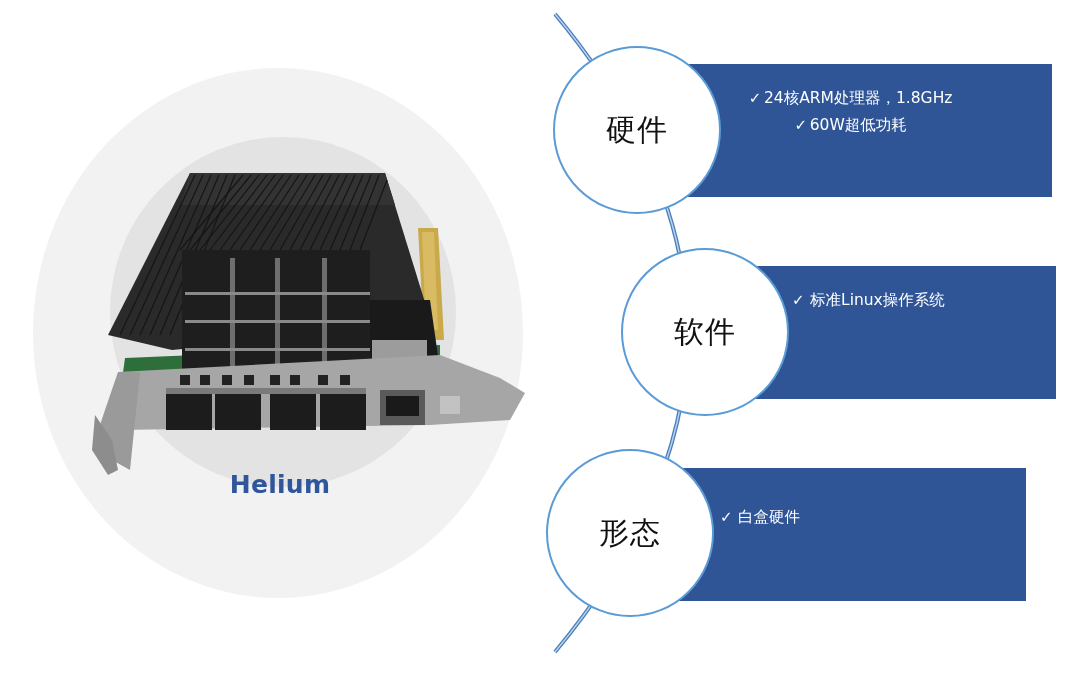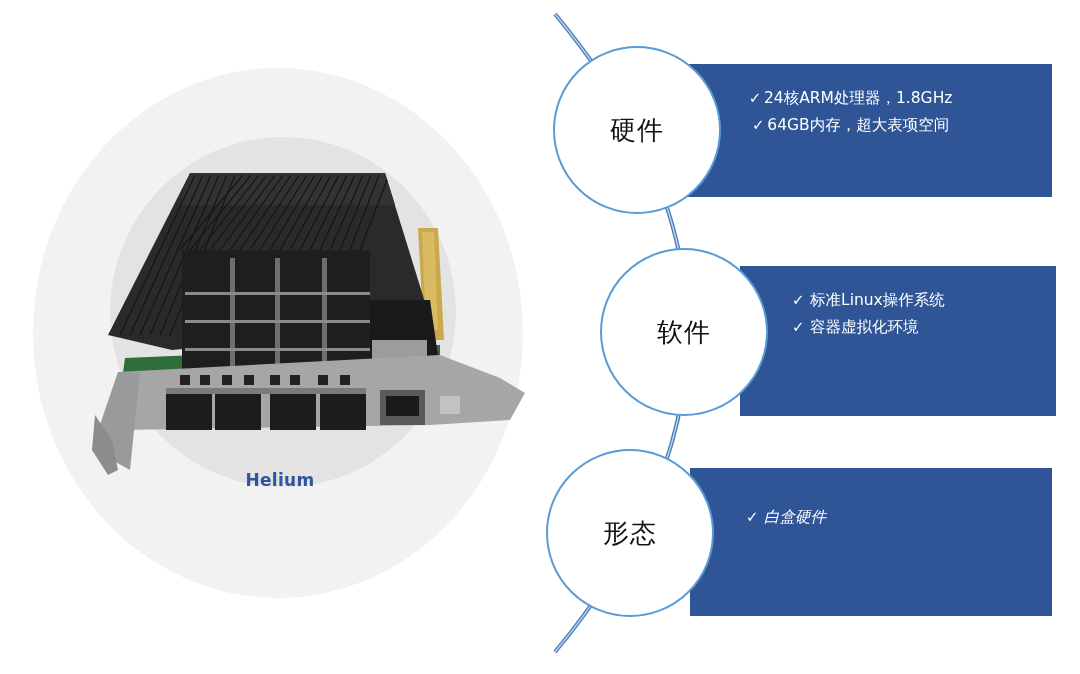--- a/index.html
+++ b/index.html
@@ -3,32 +3,32 @@
 <meta charset="utf-8">
 <style>
   * { margin: 0; padding: 0; box-sizing: border-box; }
   html, body { width: 1080px; height: 674px; background: #ffffff; overflow: hidden; }
   body { position: relative; font-family: "DejaVu Sans", "Liberation Sans", sans-serif; }
 
   .bg-outer { position: absolute; left: 33px; top: 68px; width: 490px; height: 530px; border-radius: 50%; background: #f2f2f2; }
   .bg-inner { position: absolute; left: 110px; top: 137px; width: 346px; height: 350px; border-radius: 50%; background: #e3e3e3; }
 
   .product-label { position: absolute; left: 200px; top: 470px; width: 160px; text-align: center;
-    font-family: "DejaVu Sans", sans-serif; font-weight: bold; font-size: 17px; color: #2f559c; letter-spacing: 0.3px; }
+    font-family: "DejaVu Sans", sans-serif; font-weight: bold; font-size: 25px; color: #2f559c; letter-spacing: 0.3px; }
 
   
   .card { position: absolute; left: 0; top: 0; width: 560px; height: 674px; pointer-events: none; }
   .card svg { position: absolute; left: 0; top: 0; }
 
   .arc { position: absolute; left: 0; top: 0; }
 
   .topic-circle { position: absolute; width: 168px; height: 168px; border-radius: 50%;
     background: #ffffff; border: 2px solid #5b9bd5; z-index: 3;
     display: flex; align-items: center; justify-content: center; }
-  .topic-circle span { font-size: 26px; color: #111; font-family: "DejaVu Sans", sans-serif; letter-spacing: 1px; }
+  .topic-circle span { font-size: 30px; color: #111; font-family: "DejaVu Sans", sans-serif; letter-spacing: 1px; }
 
   .feature-box { position: absolute; background: #2f5597; z-index: 2; color: #ffffff;
     font-size: 15.5px; font-family: "DejaVu Sans", sans-serif; }
   .feature-box ul { list-style: none; position: absolute; }
   .feature-box li { height: 27px; line-height: 27px; white-space: nowrap; }
   .feature-box li .check { display: inline-block; width: 18px; font-size: 15px; }
 </style>
 </head>
 <body>
 
@@ -123,37 +123,36 @@
 <div class="product-label">Helium</div>
 
 <svg class="arc" width="1080" height="674" viewBox="0 0 1080 674">
   <path d="M 555 14 Q 820 333 555 652" fill="none" stroke="#4a7ebb" stroke-width="4"></path>
   <path d="M 555 14 Q 820 333 555 652" fill="none" stroke="#bcd3ee" stroke-width="1.4"></path>
 </svg>
 
 <div class="feature-box" style="left:680px; top:64px; width:372px; height:133px;">
   <ul style="left:66px; top:21px;text-align:center;">
     <li><span class="check">✓</span><span>24核ARM处理器，1.8GHz</span></li>
-    <li><span class="check">✓</span><span>64GB内存，超大表项空间</span></li>
+    <li><span class="check">✓</span><span>60W超低功耗</span></li>
   </ul>
 </div>
 <div class="topic-circle" style="left:553px; top:46px;">
   <span>硬件</span>
 </div>
 
-<div class="feature-box" style="left:740px; top:266px; width:316px; height:150px;">
+<div class="feature-box" style="left:740px; top:266px; width:316px; height:133px;">
   <ul style="left:52px; top:21px;">
     <li><span class="check">✓</span><span>标准Linux操作系统</span></li>
-    <li><span class="check">✓</span><span>容器虚拟化环境</span></li>
   </ul>
 </div>
-<div class="topic-circle" style="left:600px; top:248px;align-items:center;">
+<div class="topic-circle" style="left:621px; top:248px;align-items:center;">
   <span>软件</span>
 </div>
 
-<div class="feature-box" style="left:690px; top:468px; width:362px; height:148px;font-style:italic;">
+<div class="feature-box" style="left:664px; top:468px; width:362px; height:133px;">
   <ul style="left:56px; top:36px;">
     <li><span class="check">✓</span><span>白盒硬件</span></li>
   </ul>
 </div>
 <div class="topic-circle" style="left:546px; top:449px;">
   <span>形态</span>
 </div>
 
 </body></html>

